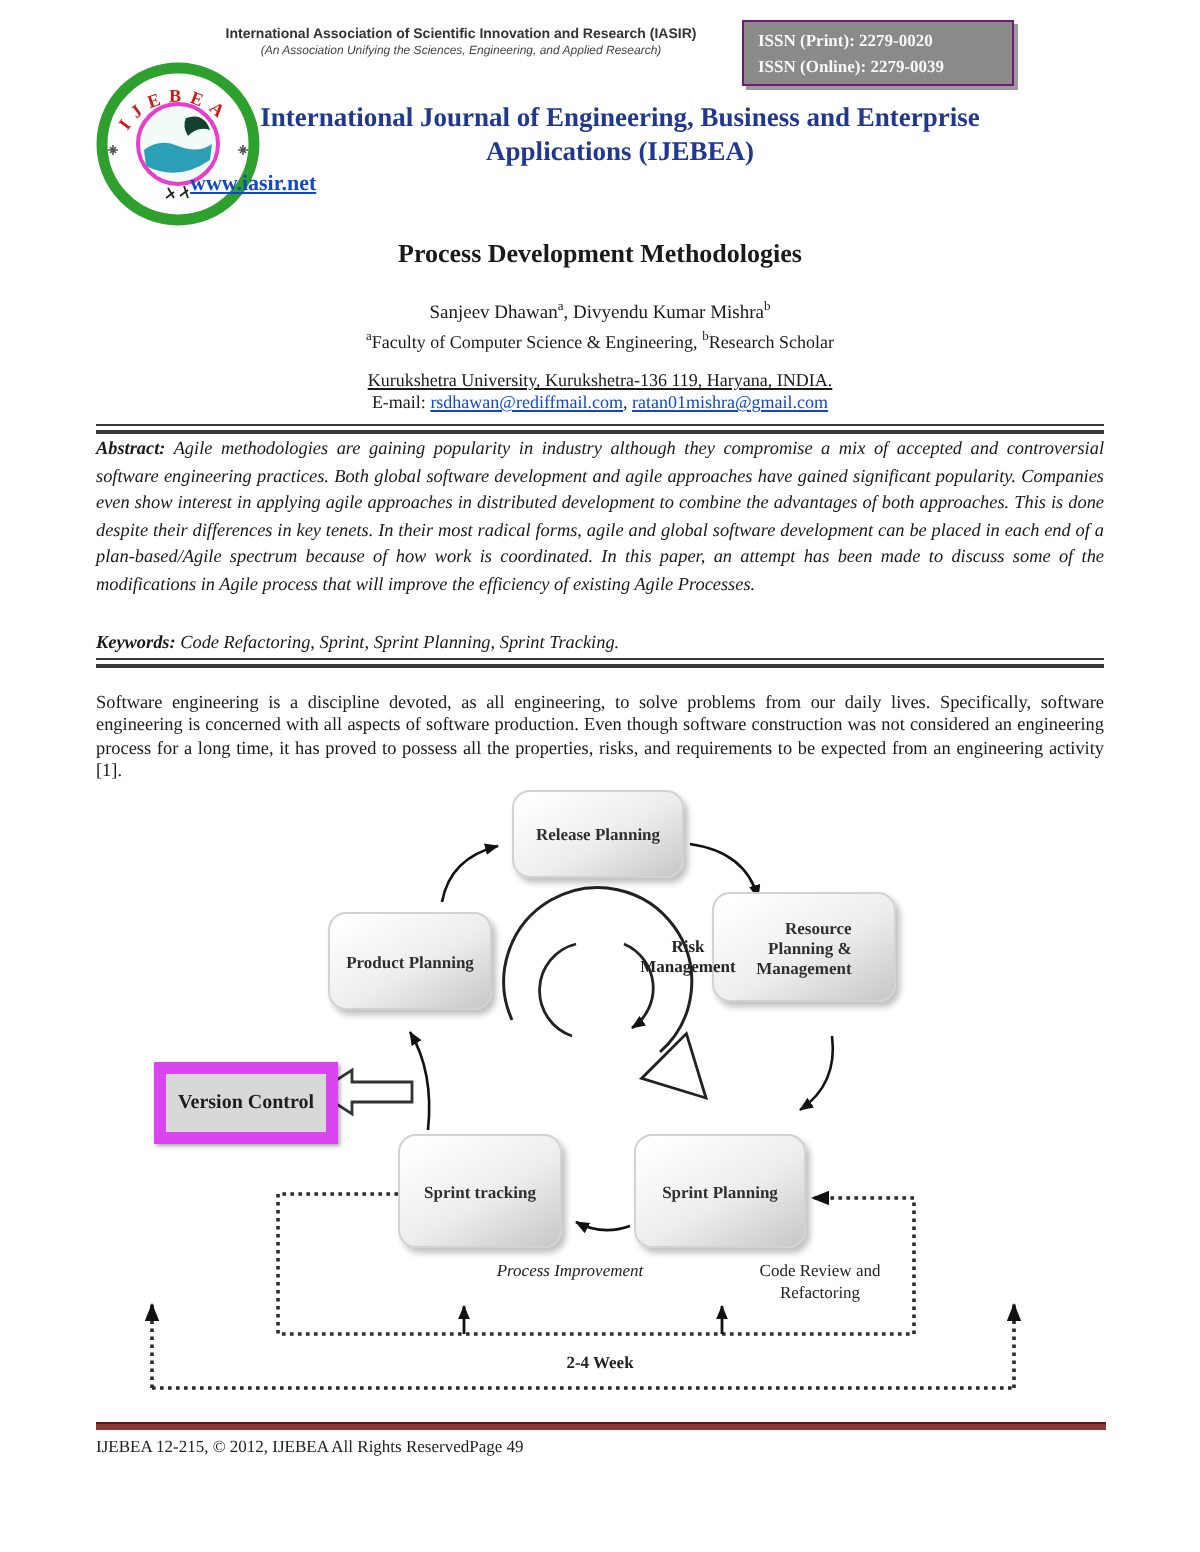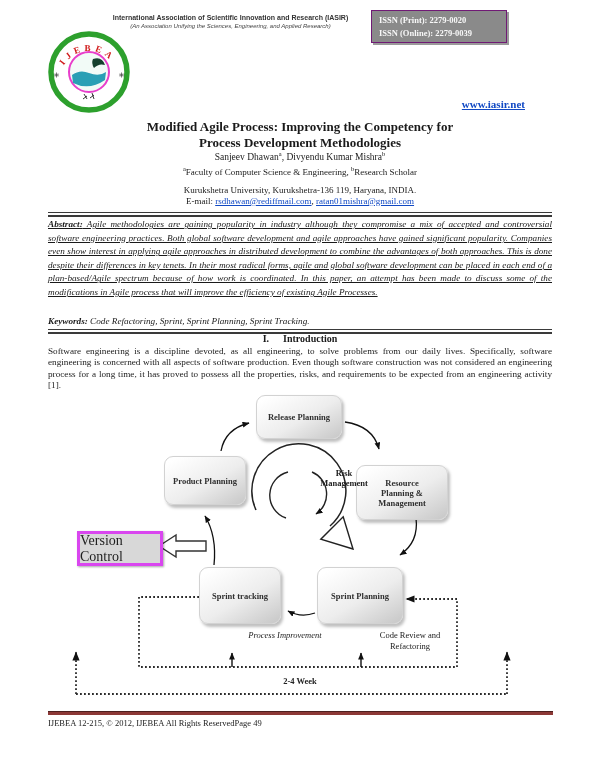--- a/index.html
+++ b/index.html
@@ -10,57 +10,57 @@
   
   .org-block{left:98px;top:13px;width:265px;text-align:center;font-family:"Liberation Sans",sans-serif;}
   .org-name{font-size:7px;font-weight:bold;line-height:9px;color:#333;}
   .org-tagline{font-size:6px;font-style:italic;line-height:8px;color:#444;}
   .issn-box{left:371px;top:10px;width:136px;height:33px;box-sizing:border-box;background:#8a8a8a;
             border:1px solid #701a75;box-shadow:2px 2px 0 #9a9a9a;padding:3px 0 0 7px;}
   .issn-box div{font-size:8.5px;font-weight:bold;color:#f8f8f8;line-height:13px;white-space:nowrap;}
   .logo-wrap{left:47px;top:30px;width:84px;height:84px;}
   .journal-title{left:95px;top:50px;width:430px;text-align:center;font-weight:bold;
                  font-size:13.5px;line-height:17px;color:#20388f;}
-  .website{left:95px;top:94px;width:430px;text-align:right;}
+  .website{left:95px;top:82px;width:430px;text-align:left;}
   .website a{font-size:11px;font-weight:bold;color:#1149c4;text-decoration:underline;}
 
   
   .paper-title{left:48px;top:119px;width:504px;text-align:center;font-weight:bold;font-size:13px;line-height:16px;}
   .authors{left:48px;top:150px;width:504px;text-align:center;font-size:9.5px;}
   sup{font-size:6.5px;}
   .affil{left:48px;width:504px;text-align:center;font-size:9px;line-height:11px;}
-  .a1{top:163px;} .a2{top:174px;} .a3{top:185px;} .a4{top:196px;text-align:center;}
+  .a1{top:163px;} .a2{top:174px;} .a3{top:185px;text-decoration:underline;} .a4{top:196px;text-align:center;}
   .email-line a{color:#1149c4;text-decoration:underline;}
   .rule{left:48px;width:504px;height:2.2px;border-top:1.4px solid #3a3a3a;border-bottom:2.4px solid #3a3a3a;}
   .rule-a{top:212px;} .rule-b{top:329px;}
   .abstract{left:48px;top:218px;width:504px;font-size:9.2px;line-height:13.6px;
-            font-style:italic;text-align:justify;text-decoration:underline;}
+            font-style:italic;text-align:justify;}
   .abstract b{font-style:italic;}
   .keywords{left:48px;top:316px;width:504px;font-size:9.2px;font-style:italic;}
   .sec-head{left:48px;top:333px;width:504px;text-align:center;font-weight:bold;font-size:10px;}
   .sec-gap{display:inline-block;width:14px;}
   .body-para{left:48px;top:346px;width:504px;font-size:9.2px;line-height:11.4px;text-align:justify;}
 
   
   .diagram{left:48px;top:392px;width:504px;height:314px;}
   .diagram svg.layer{position:absolute;left:0;top:0;}
   .gbox{position:absolute;border-radius:9px;border:1px solid #d2d2d2;
         background:linear-gradient(150deg,#ffffff 8%,#ededed 55%,#c7c7c7 100%);
         box-shadow:2px 2.5px 3px rgba(0,0,0,.25);
-        display:flex;align-items:center;justify-content:center;text-align:center;
+        display:flex;align-items:center;justify-content:center;text-align:right;
         font-weight:bold;font-size:8.5px;line-height:10px;color:#2f2f2f;}
   .box-release{left:208px;top:3px;width:84px;height:42px;}
   .box-product{left:116px;top:64px;width:80px;height:47px;}
-  .box-resource{left:308px;top:73px;width:92px;height:55px;padding:0 32px;box-sizing:border-box;}
+  .box-resource{left:308px;top:54px;width:92px;height:55px;padding:0 32px;box-sizing:border-box;}
   .box-st{left:151px;top:175px;width:80px;height:55px;}
   .box-sp{left:269px;top:175px;width:84px;height:55px;}
   .box-vc{position:absolute;left:29px;top:139px;width:80px;height:29px;background:#d8d8d8;
-          border:3px solid #d946ef;box-shadow:1px 1px 2px rgba(0,0,0,.35);
+          border:6px solid #d946ef;box-shadow:1px 1px 2px rgba(0,0,0,.35);
           display:flex;align-items:center;justify-content:center;
-          font-weight:normal;font-size:14px;color:#1e1e1e;}
+          font-weight:bold;font-size:10px;color:#1e1e1e;}
   .dlabel{position:absolute;text-align:center;font-size:8.5px;line-height:11px;color:#222;}
   .lbl-risk{left:222px;top:76px;width:60px;font-weight:bold;line-height:10px;margin-left:44px;}
   .lbl-pi{left:187px;top:238px;width:100px;font-style:italic;}
   .lbl-cr{left:312px;top:238px;width:100px;}
   .lbl-week{left:0;top:284px;width:504px;font-weight:bold;}
 
   
   .footer-rule{left:48px;top:711px;width:505px;height:3px;background:#8c3836;border-top:1px solid #4d1f1f;}
   .footer{left:48px;top:718px;width:505px;display:flex;font-size:8.5px;color:#222;}
 </style>
@@ -90,47 +90,49 @@
       </text>
       <circle cx="42" cy="42" r="20" fill="#f2fbf7" stroke="#e83ecb" stroke-width="2"></circle>
       <path d="M 25 45 Q 33 39 42 43 Q 52 47 59 42 L 58 50 Q 42 61 26 53 Z" fill="#2a9fb5"></path>
       <path d="M 46 29 Q 55 26 58 35 Q 52 33 47 38 Q 44 33 46 29 Z" fill="#15402e"></path>
       <path d="M 7 45 l 5 0 M 9.5 42.5 l 0 5 M 8 43.5 l 3 3 M 11 43.5 l -3 3" stroke="#555" stroke-width="0.8"></path>
       <path d="M 72 45 l 5 0 M 74.5 42.5 l 0 5 M 73 43.5 l 3 3 M 76 43.5 l -3 3" stroke="#555" stroke-width="0.8"></path>
       <path d="M 37 64 l 3 5 M 40 66 l -4 3 M 45 63 l 2 6 M 47 65 l -4 3" stroke="#222" stroke-width="0.9"></path>
     </svg>
   </div>
 
+  <div class="abs journal-title">
+    <div>International Journal of Engineering, Business and Enterprise</div>
+    <div>Applications (IJEBEA)</div>
+  </div>
 
   <div class="abs website">
     <a href="#">www.iasir.net</a>
   </div>
 
   <div class="abs paper-title">
-    <div>Modified Agile Process: Improving the Competency for</div>
     <div>Process Development Methodologies</div>
   </div>
 
   <div class="abs authors"><span>Sanjeev Dhawan</span><sup>a</sup><span>, Divyendu Kumar Mishra</span><sup>b</sup></div>
 
   <div class="abs affil a1"><sup>a</sup><span>Faculty of Computer Science &amp; Engineering, </span><sup>b</sup><span>Research Scholar</span></div>
 
   <div class="abs affil a3">Kurukshetra University, Kurukshetra-136 119, Haryana, INDIA.</div>
 
   <div class="abs affil a4 email-line"><span>E-mail: </span><a href="#">rsdhawan@rediffmail.com</a><span>, </span><a href="#">ratan01mishra@gmail.com</a></div>
 
   <div class="abs rule rule-a"></div>
 
   <div class="abs abstract"><b>Abstract:</b><span>  Agile methodologies are gaining popularity in industry although they compromise a mix of accepted and controversial software engineering practices. Both global software development and agile approaches have gained significant popularity. Companies even show interest in applying agile approaches in distributed development to combine the advantages of both approaches. This is done despite their differences in key tenets. In their most radical forms, agile and global software development can be placed in each end of a plan-based/Agile spectrum because of how work is coordinated. In this paper, an attempt has been made to discuss some of the modifications in Agile process that will improve the efficiency of existing Agile Processes.</span></div>
 
   <div class="abs keywords"><b>Keywords:</b><span> Code Refactoring, Sprint, Sprint Planning, Sprint Tracking.</span></div>
 
   <div class="abs rule rule-b"></div>
 
-  <div class="abs sec-head"><span>I.</span><span class="sec-gap"></span><span>Introduction</span></div>
 
   <div class="abs body-para">Software engineering is a discipline devoted, as all engineering, to solve problems from our daily lives. Specifically, software engineering is concerned with all aspects of software production. Even though software construction was not considered an engineering process for a long time, it has proved to possess all the properties, risks, and requirements to be expected from an engineering activity [1].</div>
 
   <div class="abs diagram">
 
     <svg class="layer" width="504" height="314" viewBox="0 0 504 314">
       <defs>
         <marker id="mA" markerUnits="userSpaceOnUse" markerWidth="9" markerHeight="8" refX="6.5" refY="2.9" orient="auto">
           <path d="M0,0 L7,2.9 L0,5.8 Z" fill="#111"></path>
         </marker>

